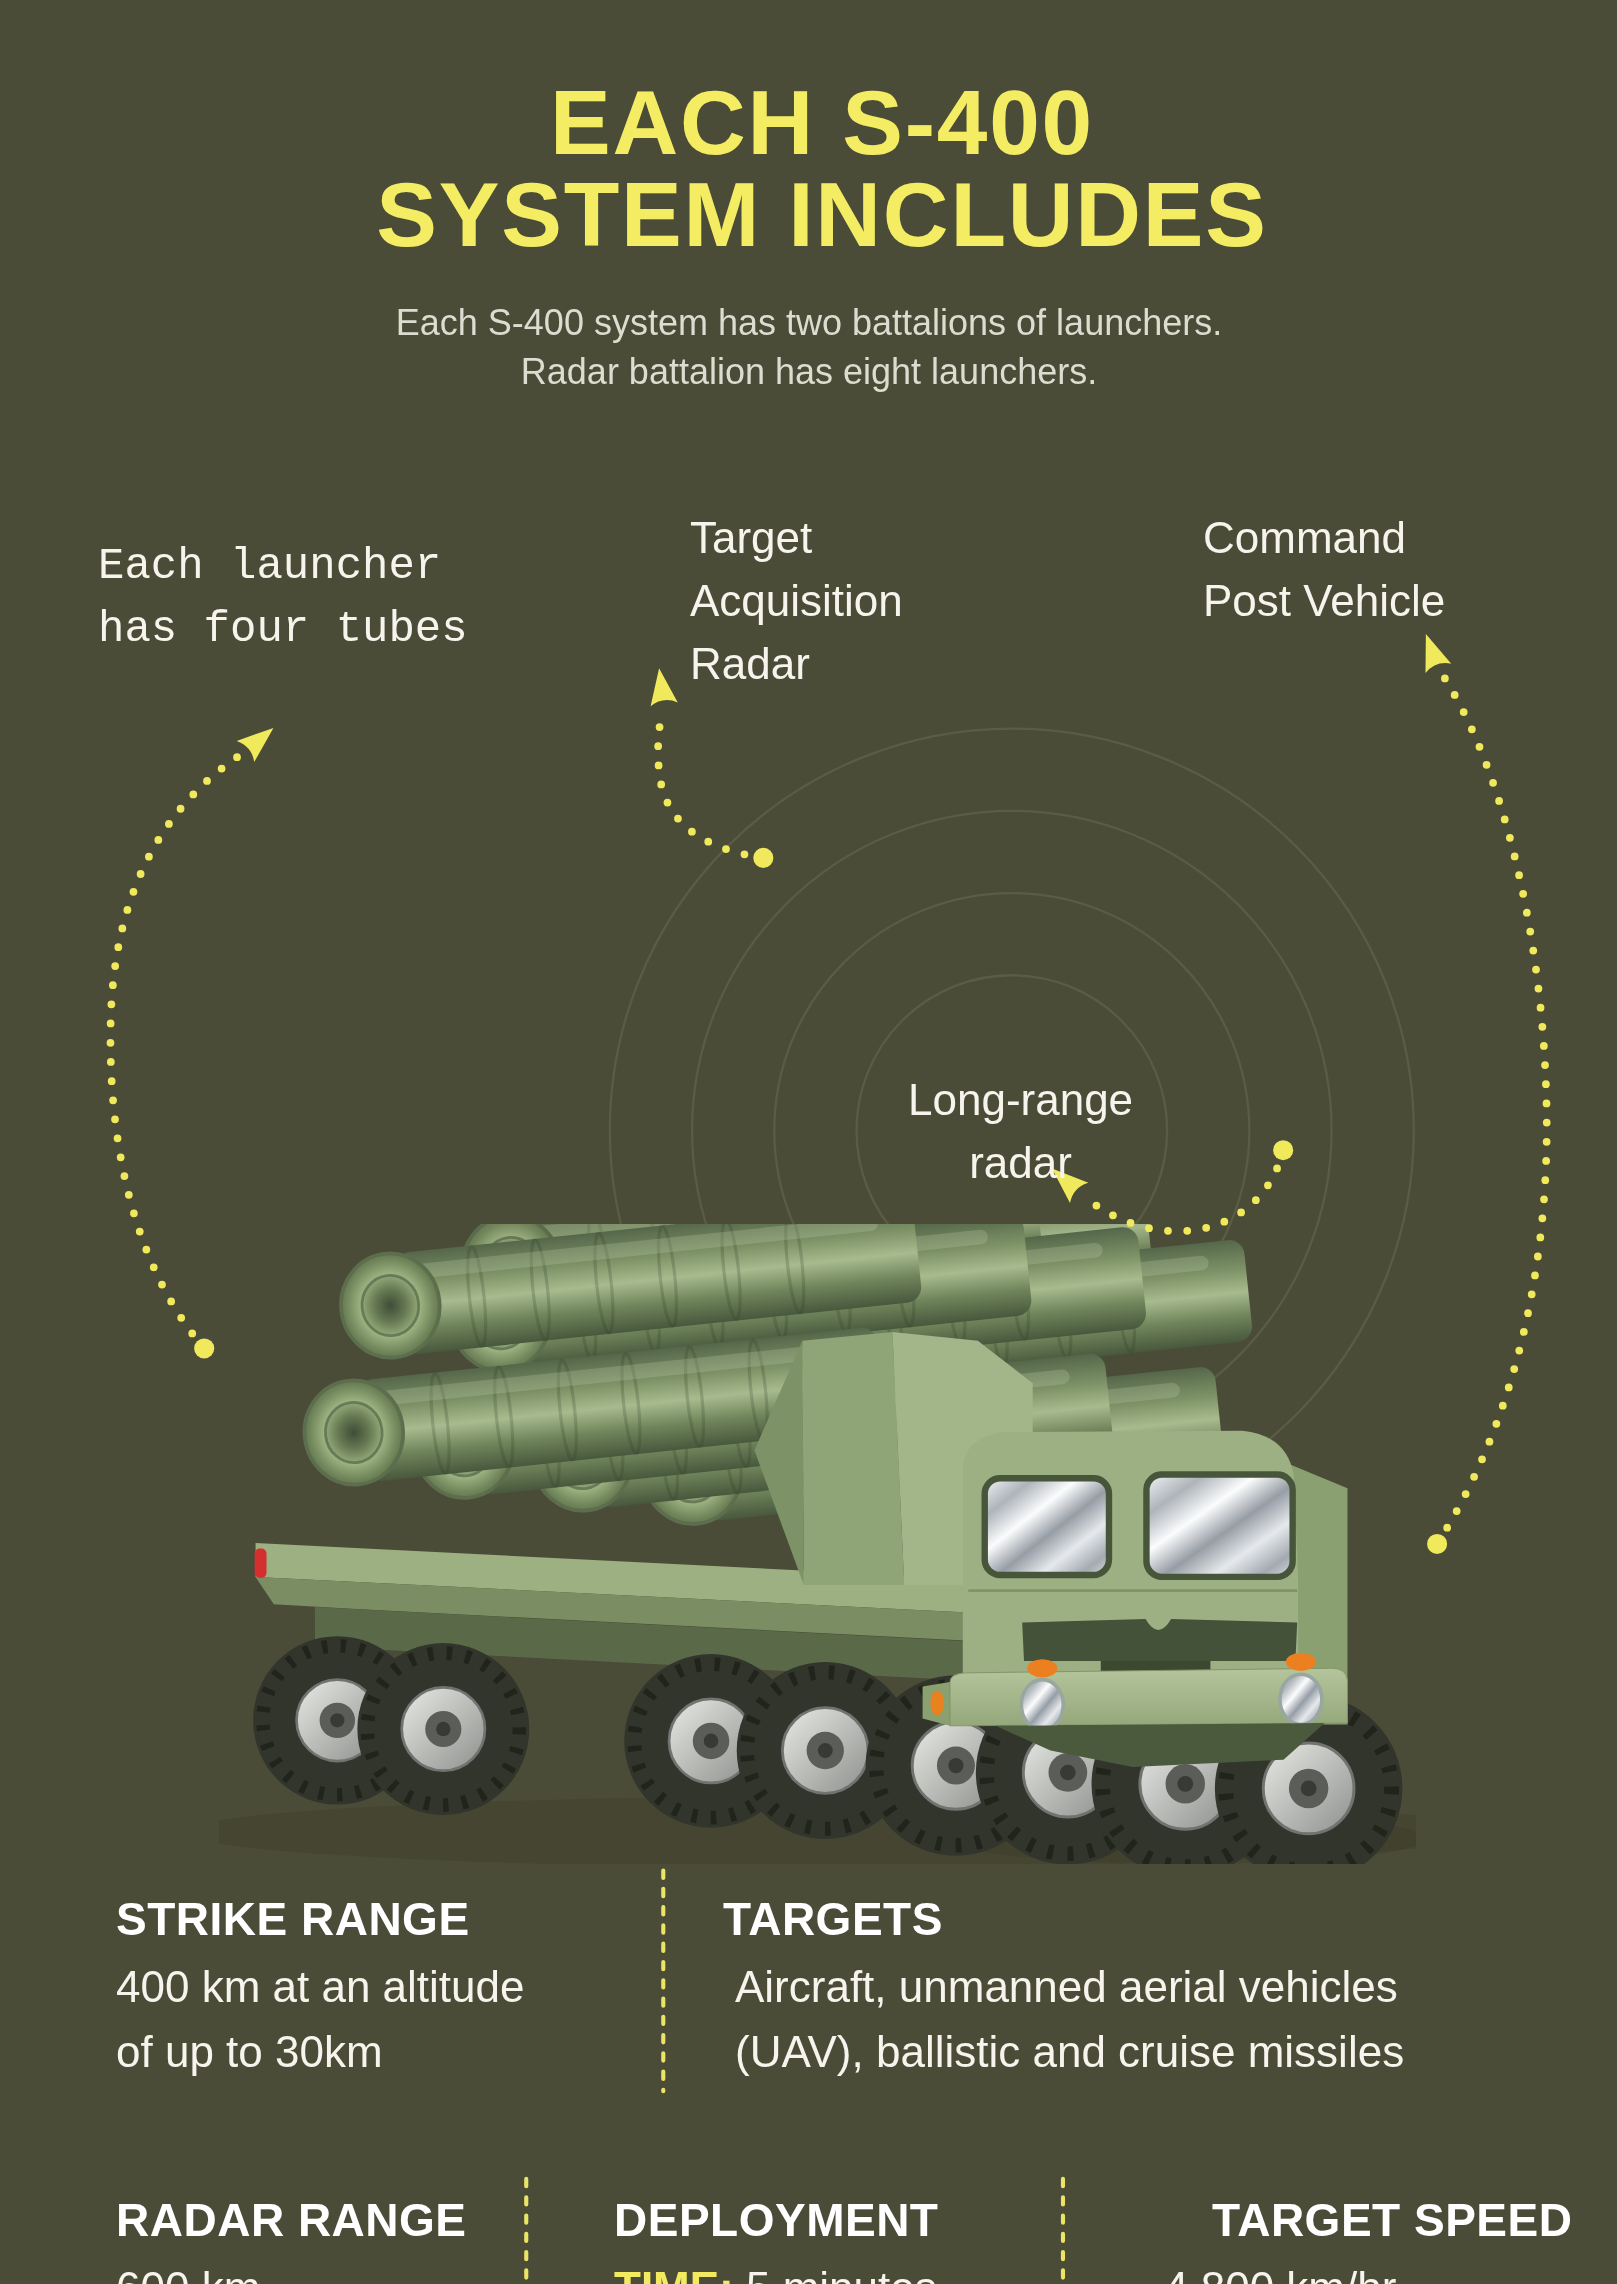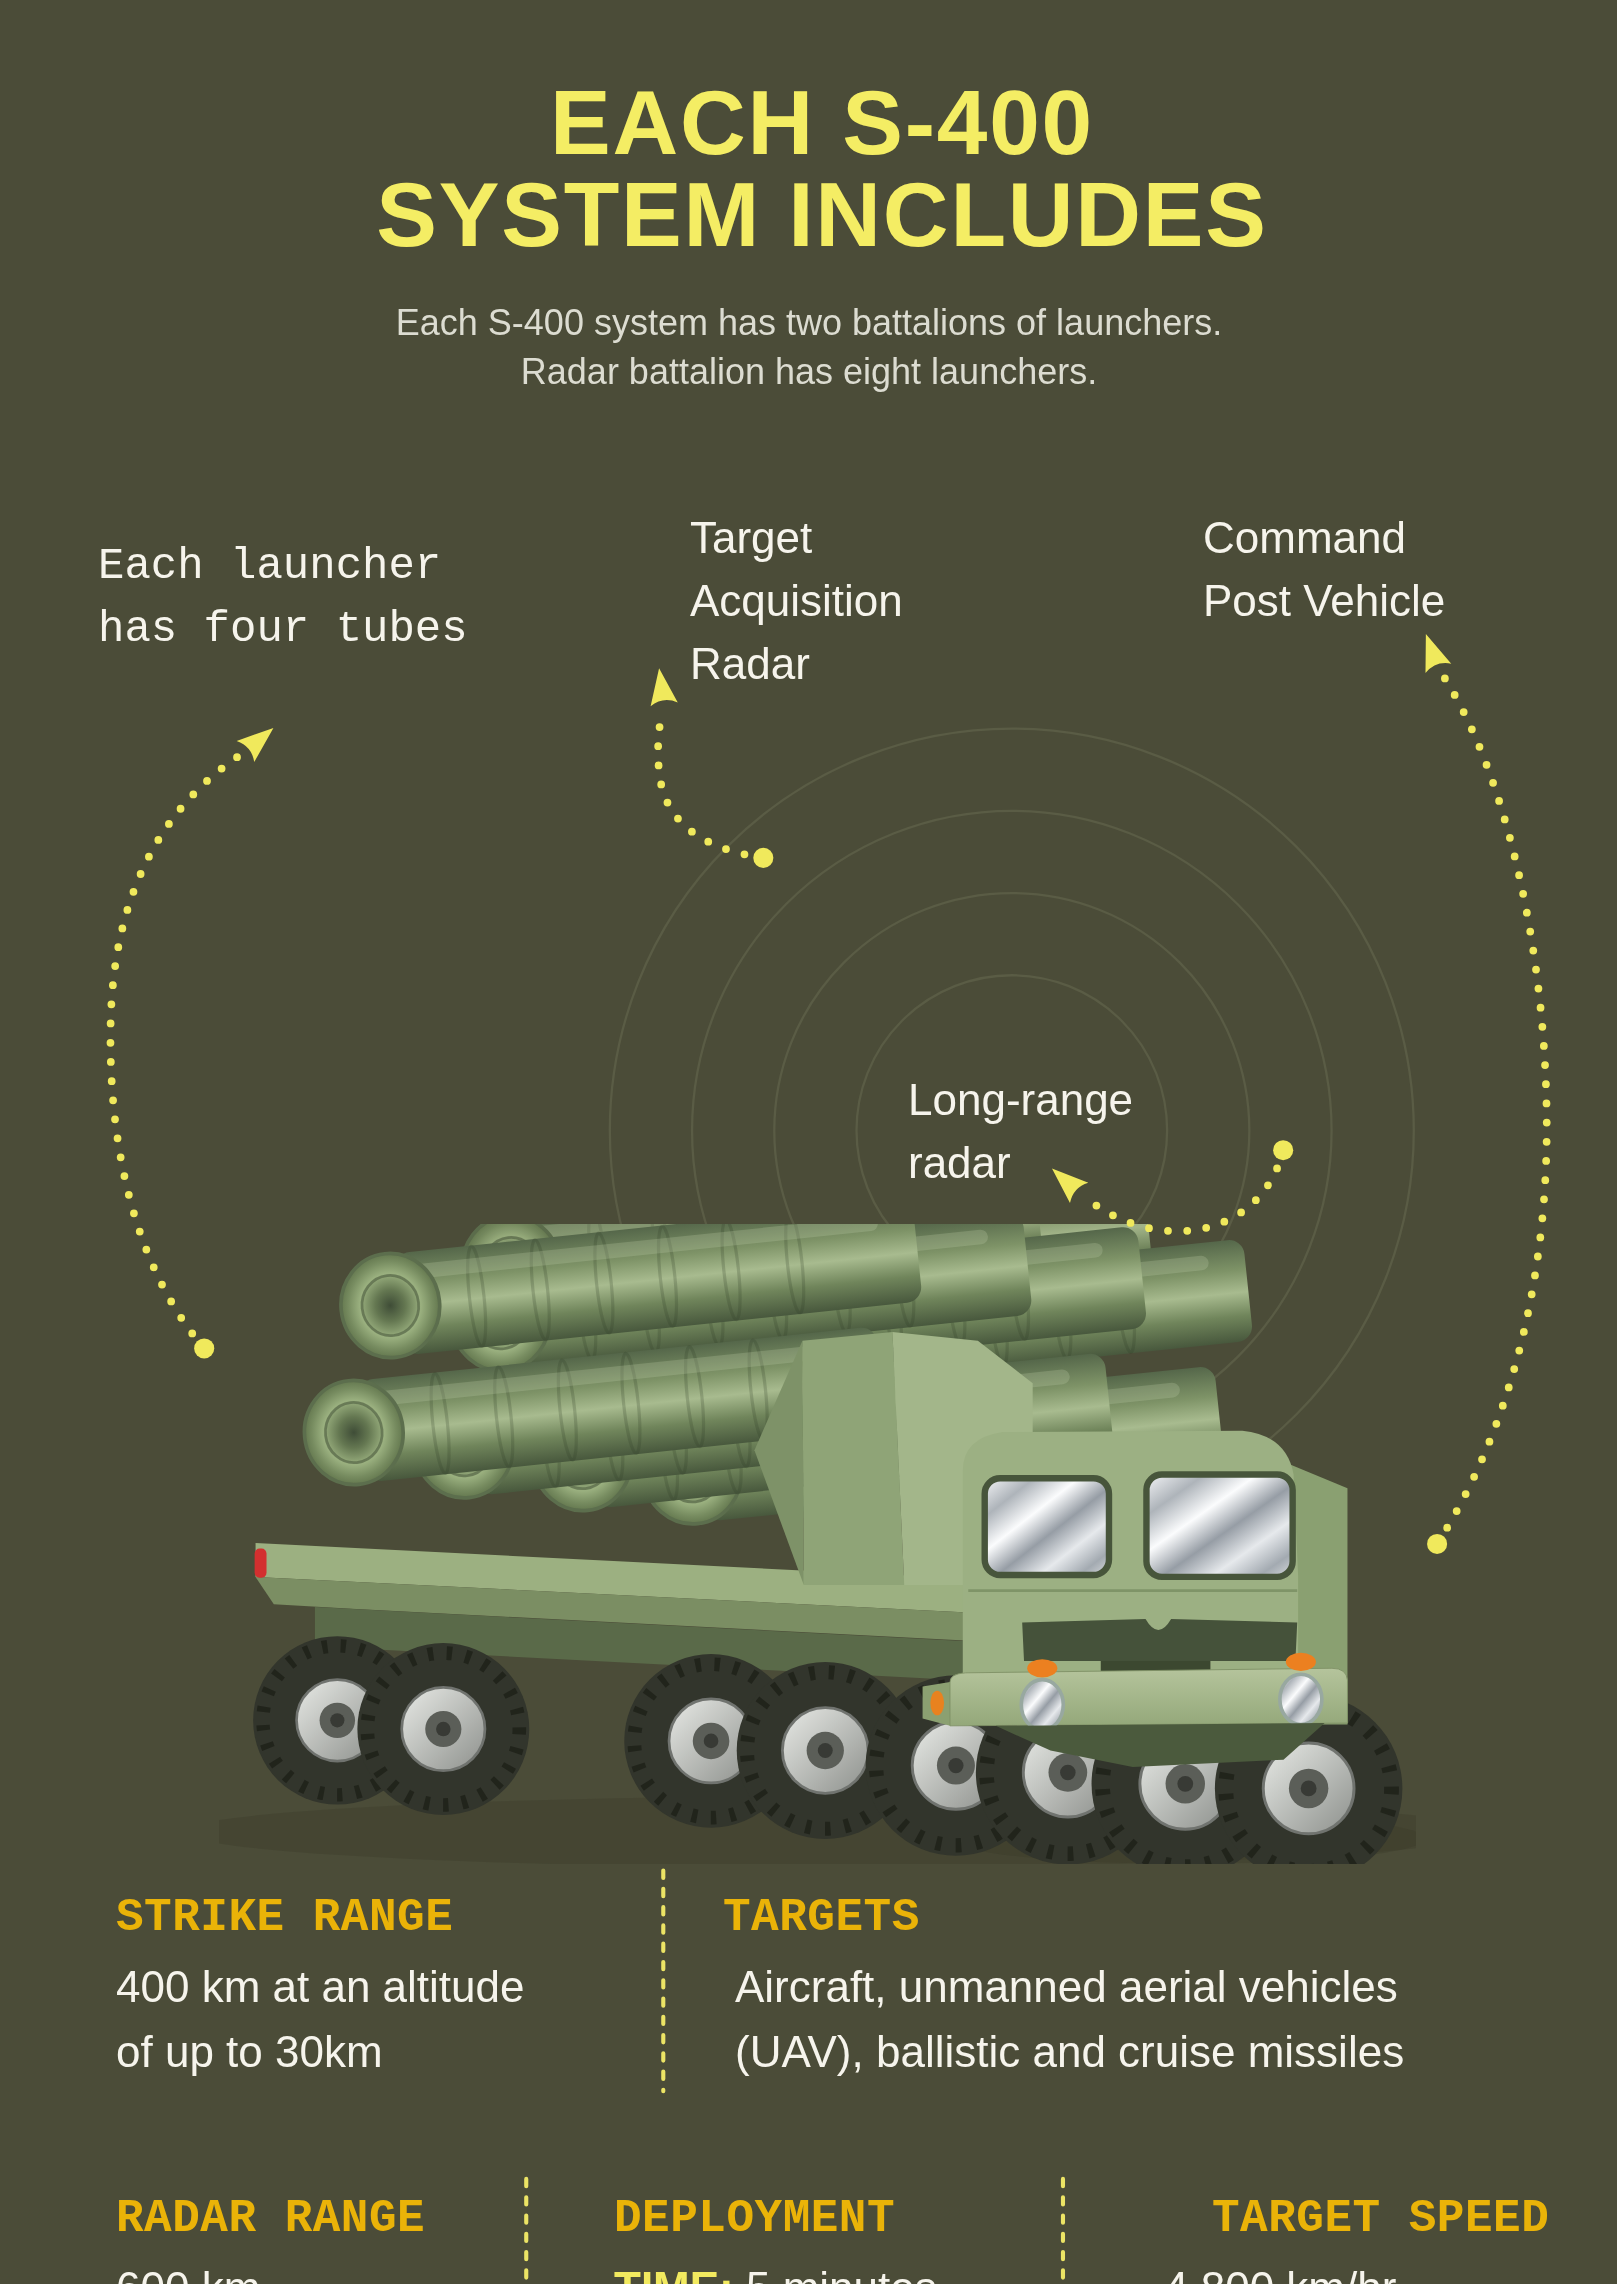--- a/index.html
+++ b/index.html
@@ -29,28 +29,27 @@
   }
   .callout{
     font-size:44px;
     line-height:63px;
     color:#f6f4ec;
     white-space:nowrap;
   }
   .co-launcher{left:98px;top:535px;font-family:Liberation Mono, monospace;}
   .co-acquisition{left:690px;top:506px;}
   .co-command{left:1203px;top:506px;}
-  .co-longrange{left:908px;top:1068px;}
+  .co-longrange{left:908px;top:1068px;text-align:center;}
   .stat-label{
     font-size:46px;
     font-weight:800;
     letter-spacing:0.5px;
-    color:#eab308;
+    color:#ffffff;
     white-space:nowrap;
-    font-family:Liberation Mono, monospace;
   }
   .stat-value{
     font-size:44px;
     line-height:65px;
     color:#f6f4ec;
     white-space:nowrap;
   }
   .lbl-strike{left:116px;top:1892px;}
   .val-strike{left:116px;top:1954px;}
   .lbl-targets{left:723px;top:1892px;}

